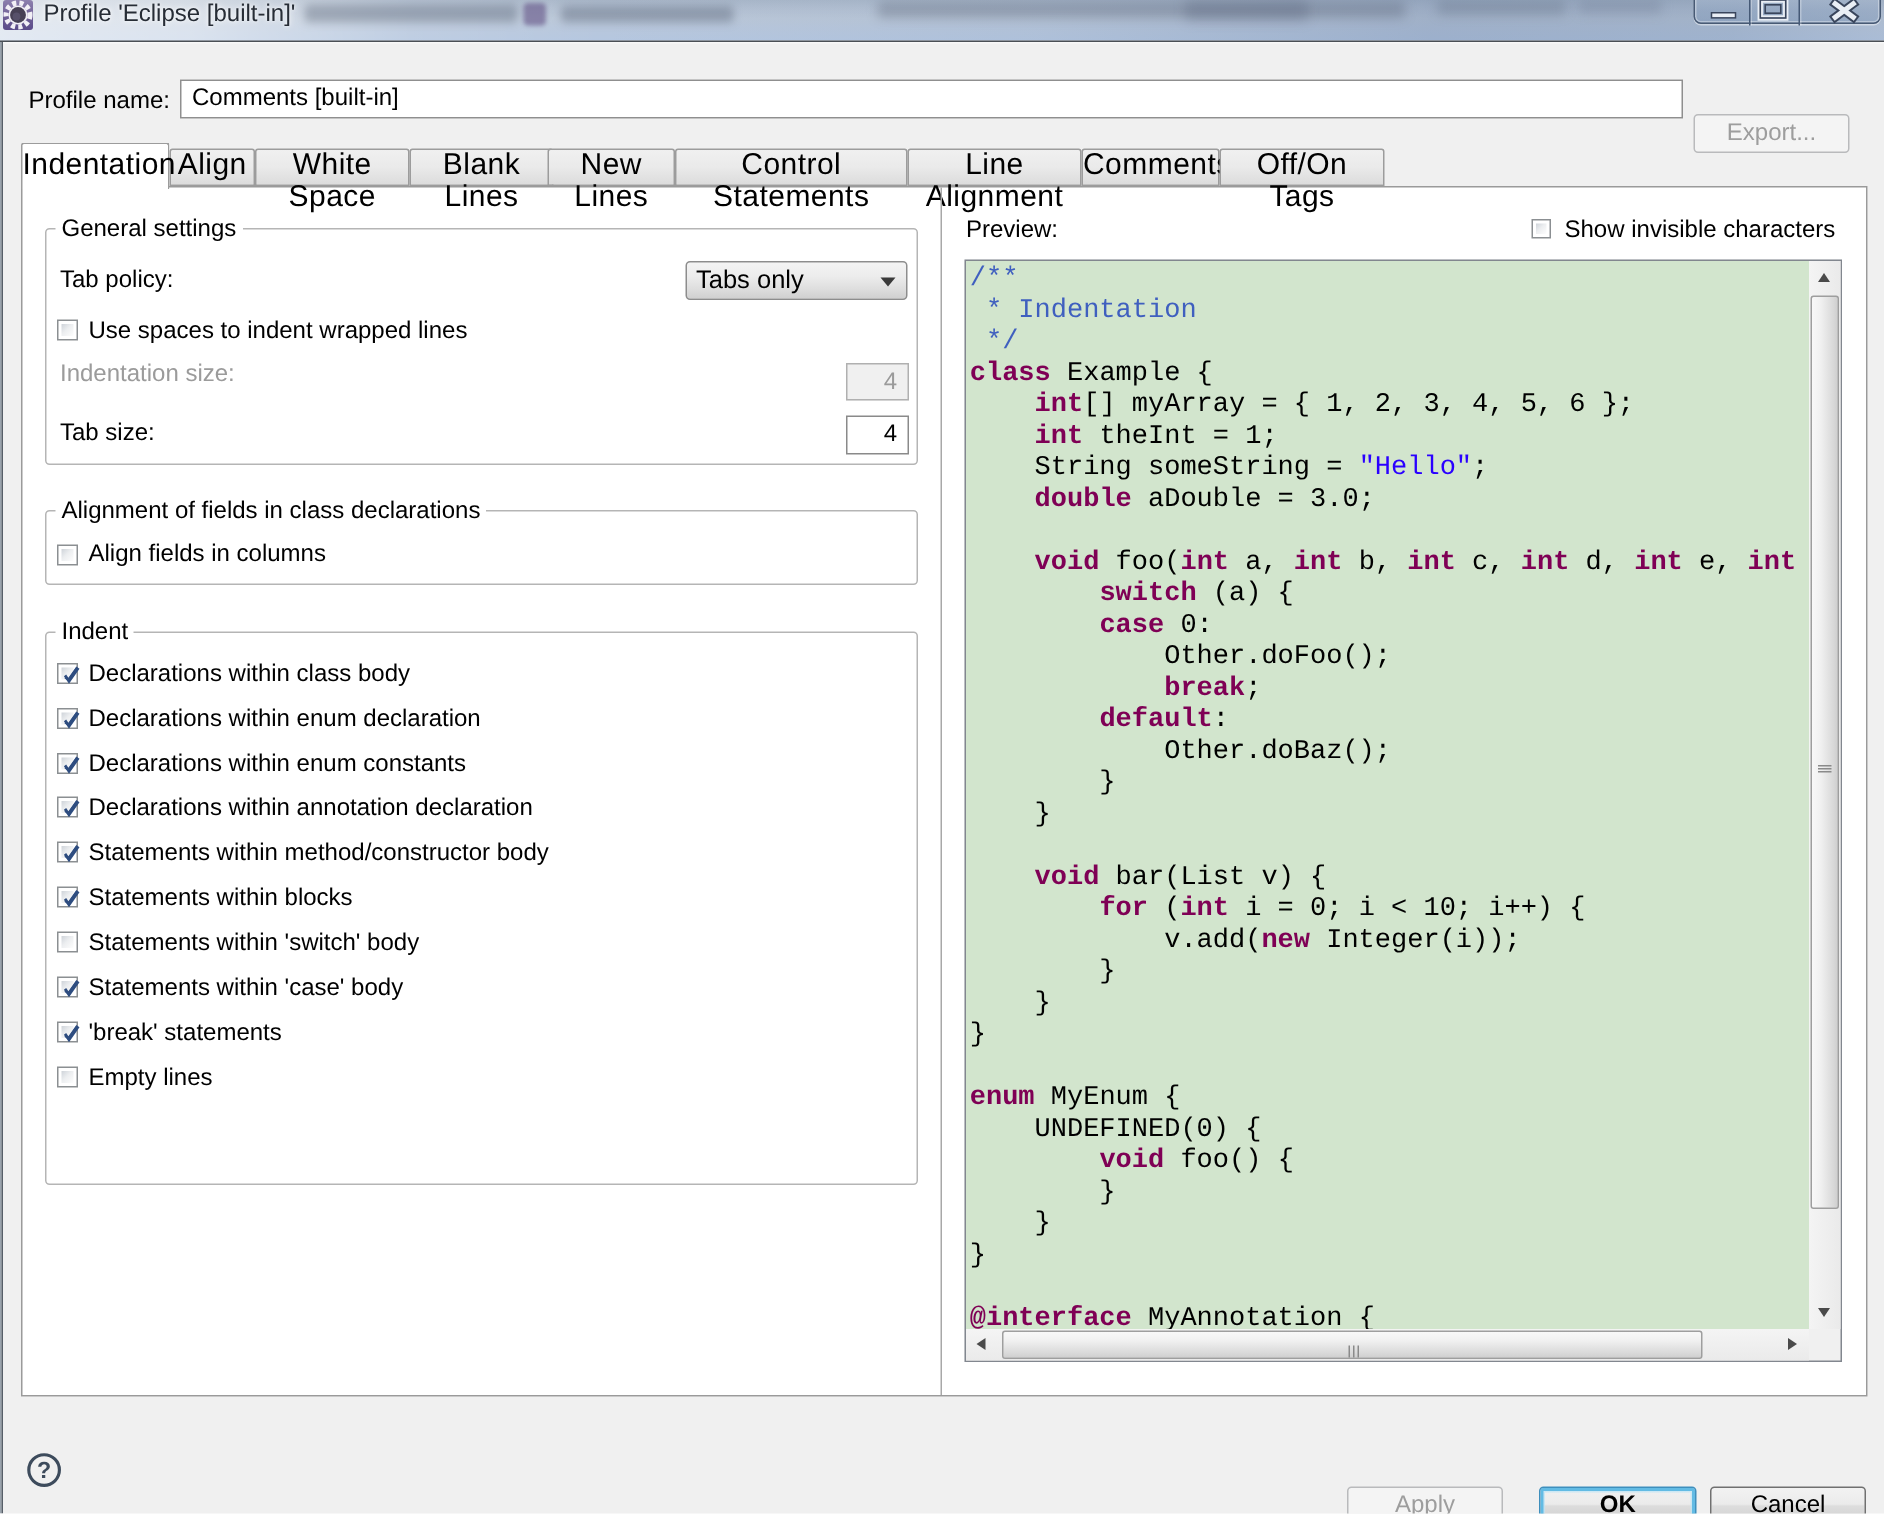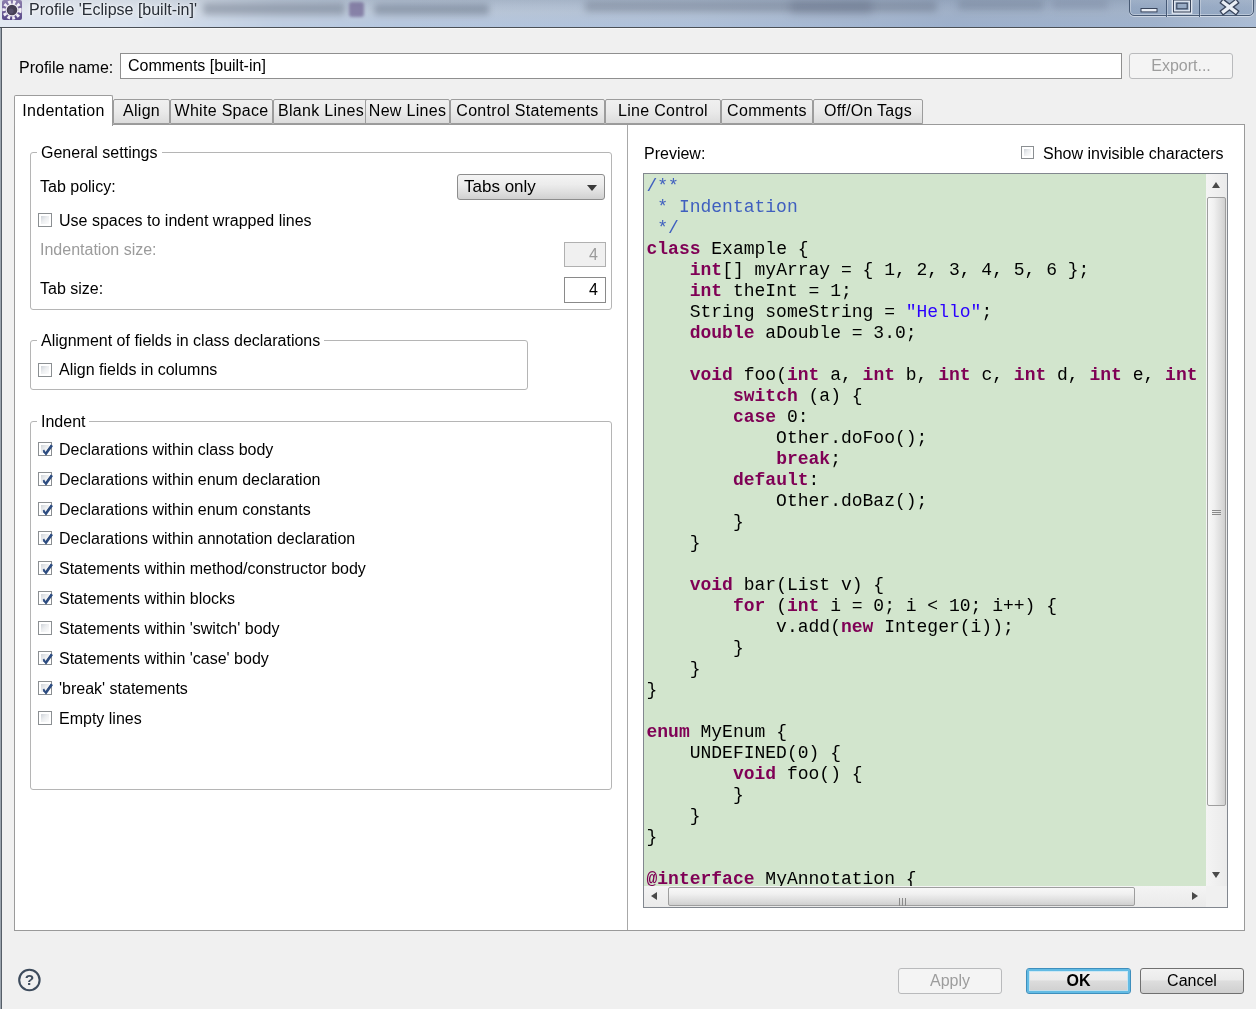--- a/index.html
+++ b/index.html
@@ -24,25 +24,25 @@
 
 #sepdark { position:absolute; left:0; top:27px; width:1256px; height:1px; background:#4a4f55; }
 #seplight { position:absolute; left:0; top:28px; width:1256px; height:1px; background:#f8f8f8; }
 #bl1 { position:absolute; left:0; top:28px; width:1px; height:981px; background:#9aa3ad; }
 #bl2 { position:absolute; left:1px; top:28px; width:1px; height:981px; background:#565e68; }
 
 
 #pninput { position:absolute; left:120px; top:53px; width:1002px; height:26px; background:#fff;
   border:1px solid #8f8f8f; font-size:16px; line-height:24px; padding-left:7px; }
 .btn { position:absolute; height:26px; font-size:16px; text-align:center; line-height:24px;
-  border-radius:3px; }
+  border-radius:3px;margin-top:23px; }
 #bexport { left:1129px; top:53px; width:104px; border:1px solid #b9babc; background:#f4f4f4; color:#9d9d9d; }
 
 
-.tab { position:absolute; top:99px; height:25px; font-size:16px; text-align:center;
+.tab { position:absolute; top:99px; height:25px; font-size:20px; text-align:center;
   line-height:21px; color:#000; letter-spacing:0.3px;
   background:linear-gradient(180deg,#f0f0f0,#eaeaea 50%,#dcdcdc);
   border:1px solid #9c9c9c; border-radius:2px 2px 0 0; z-index:2; }
 .tab.act { top:95px; height:31px; background:#fff; border-bottom:none; z-index:4; line-height:29px; }
 #content { position:absolute; left:14px; top:124px; width:1231px; height:807px;
   background:#fff; border:1px solid #9a9a9a; z-index:1; }
 #sash { position:absolute; left:627px; top:125px; width:1px; height:805px; background:#a8a8a8; z-index:3; }
 
 
 .fs { position:absolute; border:1px solid #b5b5b5; border-radius:3px; z-index:5; }
@@ -145,41 +145,41 @@
 <div id="pninput">Comments [built-in]</div>
 <div class="btn" id="bexport">Export...</div>
 
 <div id="content"></div>
 <div class="tab act" style="left:14px;width:99px">Indentation</div>
 <div class="tab" style="left:113px;width:57px">Align</div>
 <div class="tab" style="left:170px;width:103px">White Space</div>
 <div class="tab" style="left:273px;width:96px">Blank Lines</div>
 <div class="tab" style="left:365px;width:85px">New Lines</div>
 <div class="tab" style="left:450px;width:155px">Control Statements</div>
-<div class="tab" style="left:605px;width:116px">Line Control</div>
+<div class="tab" style="left:605px;width:116px">Line Alignment</div>
 <div class="tab" style="left:721px;width:92px">Comments</div>
 <div class="tab" style="left:813px;width:110px">Off/On Tags</div>
 
 <div id="sash"></div>
 
 <div class="fs" style="left:30px;top:152px;width:582px;height:158px">
   <div class="leg">General settings</div>
 </div>
 <div class="lbl" style="left:40px;top:178px;z-index:6">Tab policy:</div>
 <div id="combo">Tabs only<div class="arr"></div></div>
 <div class="cb" style="left:38px;top:213px;width:14px;height:14px">
     <div class="cbi"></div>
   </div>
 <div class="lbl" style="left:59px;top:212px;z-index:6">Use spaces to indent wrapped lines</div>
 <div class="lbl" style="left:40px;top:241px;z-index:6;color:#9b9b9b">Indentation size:</div>
 <div class="numin" style="left:564px;top:242px;height:25px;border:1px solid #b0b0b0;background:#f0f0f0;color:#9a9a9a;line-height:23px">4</div>
 <div class="lbl" style="left:40px;top:280px;z-index:6">Tab size:</div>
 <div class="numin" style="left:564px;top:277px;height:26px;border:1px solid #8a8a8a;background:#fff;color:#000;line-height:24px">4</div>
 
-<div class="fs" style="left:30px;top:340px;width:498px;height:50px">
+<div class="fs" style="left:30px;top:340px;width:582px;height:50px">
   <div class="leg">Alignment of fields in class declarations</div>
 </div>
 <div class="cb" style="left:38px;top:363px;width:14px;height:14px">
     <div class="cbi"></div>
   </div>
 <div class="lbl" style="left:59px;top:361px;z-index:6">Align fields in columns</div>
 
 <div class="fs" style="left:30px;top:421px;width:582px;height:369px">
   <div class="leg">Indent</div>
 </div>

